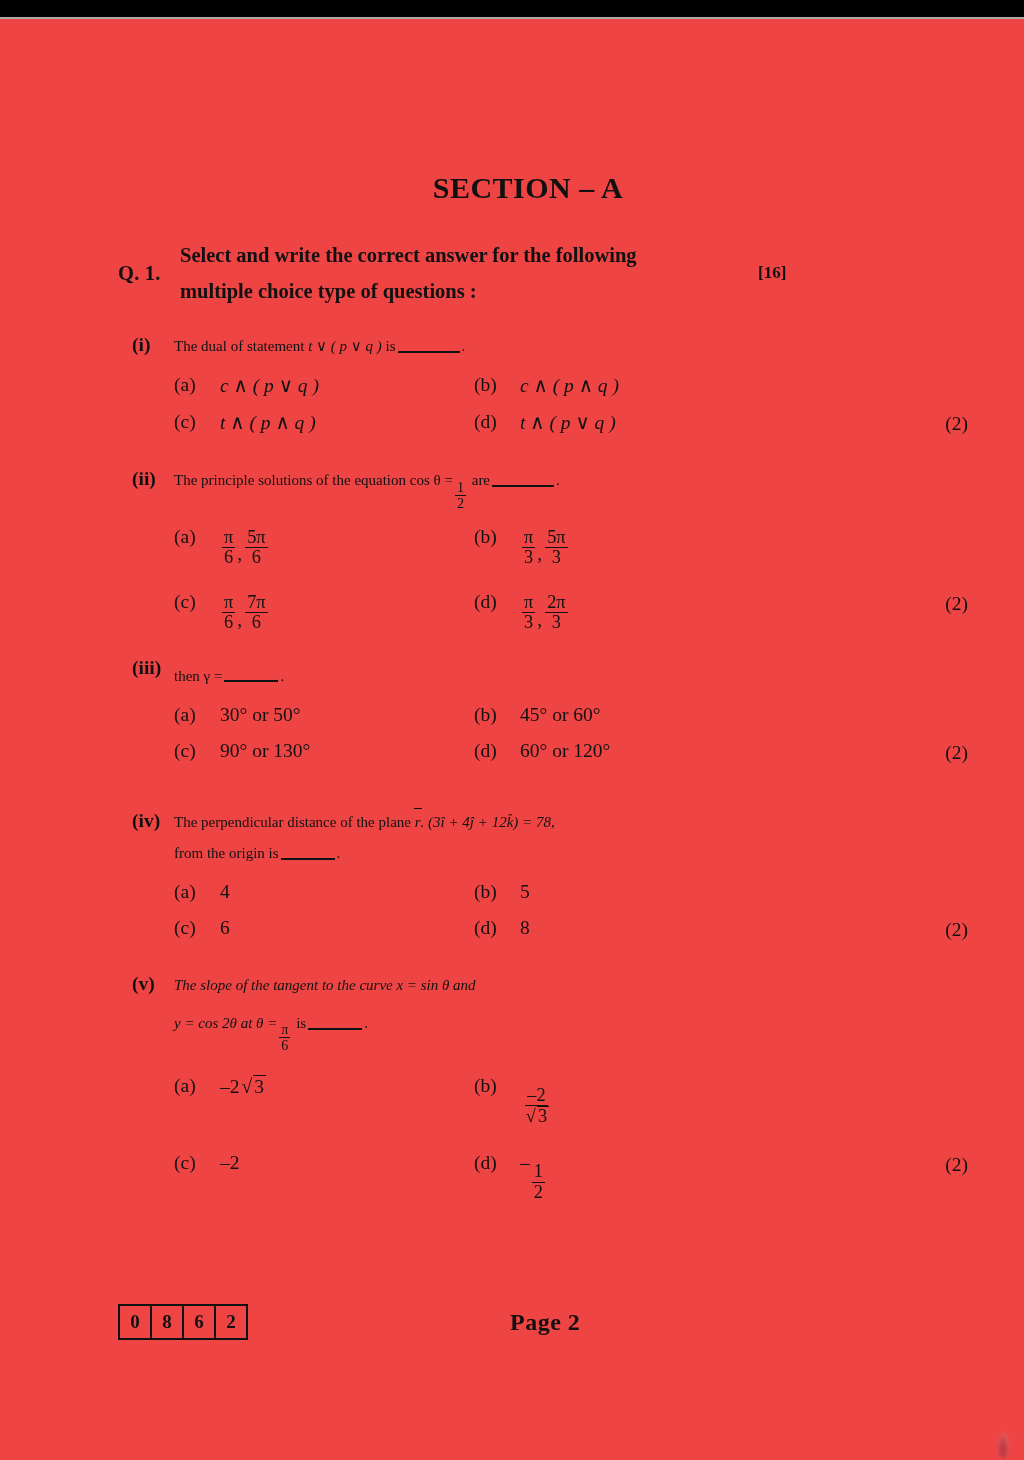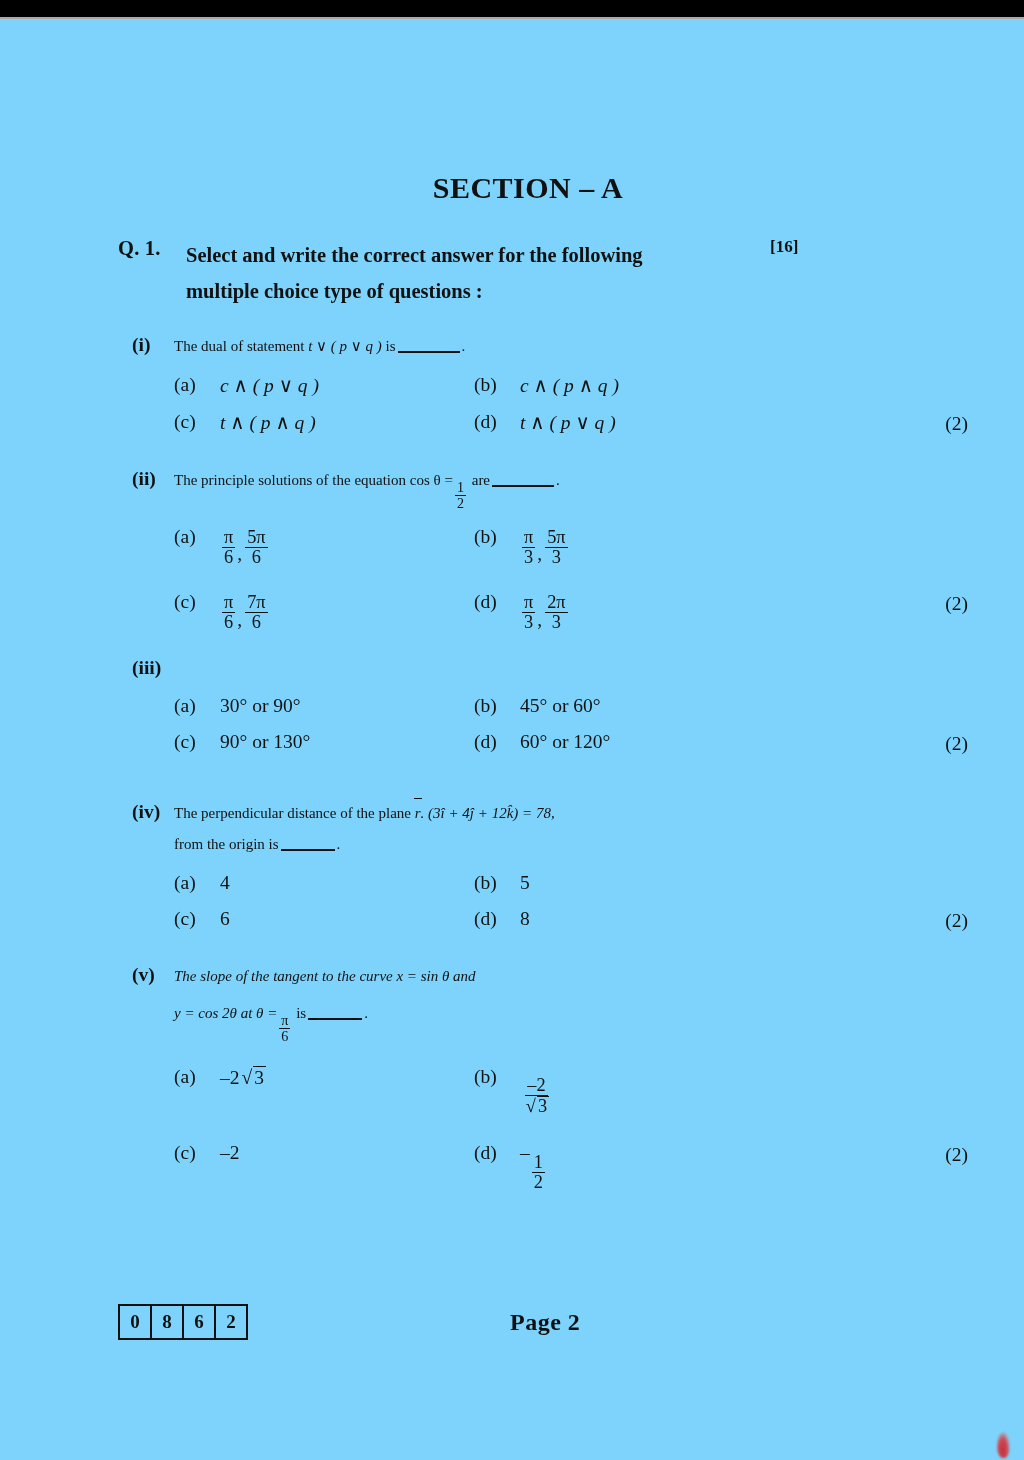--- a/index.html
+++ b/index.html
@@ -41,21 +41,21 @@
     background: radial-gradient(ellipse at 45% 70%, #c0303c 0%, #cf4a52 45%, rgba(220,130,135,0.25) 72%, rgba(255,255,255,0) 88%);
     filter: blur(1.1px);
   }
 
   
   .page {
     position: absolute;
     top: 19px; left: 0;
     width: 1024px;
     height: 1441px;
-    background: #7dd3fc;
+    background: #ef4444;
     text-decoration: underline;
   }
   .content {
     position: absolute;
     left: 118px;
     top: 0;
     width: 790px;
   }
 
   .section-title {
@@ -64,22 +64,21 @@
     font-size: 30px;
     letter-spacing: 0.5px;
     margin-top: 152px;
     margin-left: 30px;
   }
 
   
   .q-head {
     display: flex;
     margin-top: 32px;
-    align-items: flex-start;
-    gap: 6px;
+    align-items: center;
   }
   .q-num {
     font-weight: bold;
     font-size: 20.5px;
     width: 62px;
     flex: none;
     letter-spacing: 0.2px;
   }
   .q-head-text {
     font-weight: bold;
@@ -379,27 +378,30 @@
           </div>
           <div class="marks-2">(2)</div>
         </div>
       </div>
     </div>
 
     <div class="subq" style="">
       <div class="subq-row">
         <div class="subq-label">(iii)</div>
         <div class="subq-body">
+          <span class="line2">
+            <span>then γ =</span><span class="blank short"></span>.
+          </span>
         </div>
       </div>
       <div class="options">
         <div class="opt-row" style="margin-bottom:14px;">
           <div class="opt opt-a">
             <span class="opt-key">(a)</span>
-            <span class="opt-val">30° or 90°</span>
+            <span class="opt-val">30° or 50°</span>
           </div>
           <div class="opt opt-b">
             <span class="opt-key">(b)</span>
             <span class="opt-val">45° or 60°</span>
           </div>
         </div>
         <div class="opt-row">
           <div class="opt opt-c">
             <span class="opt-key">(c)</span>
             <span class="opt-val">90° or 130°</span>

